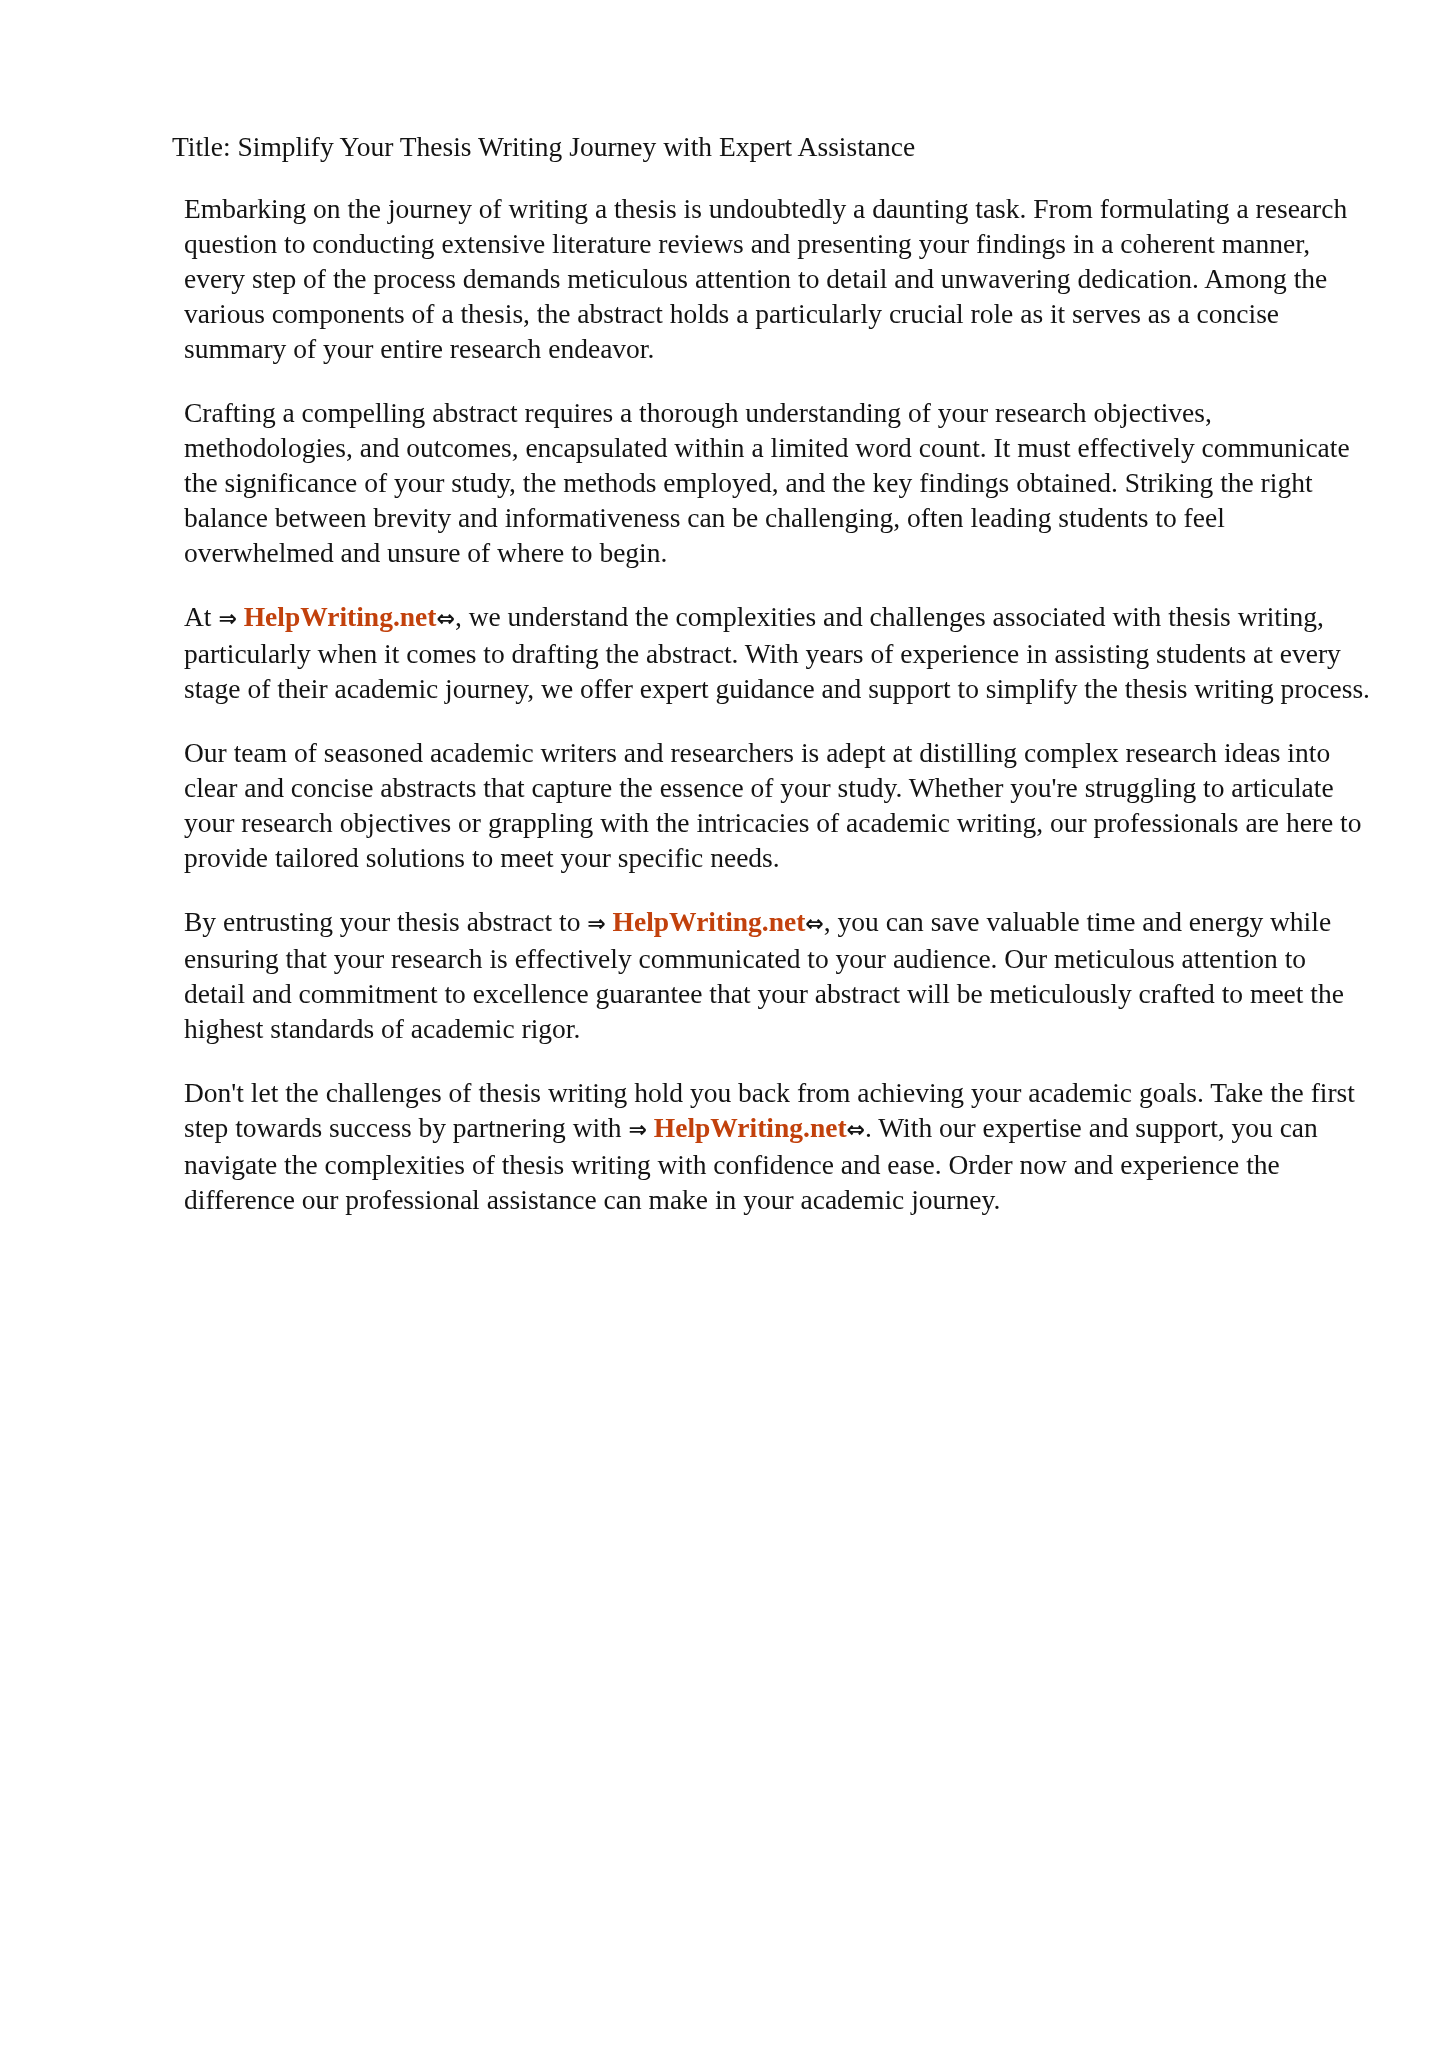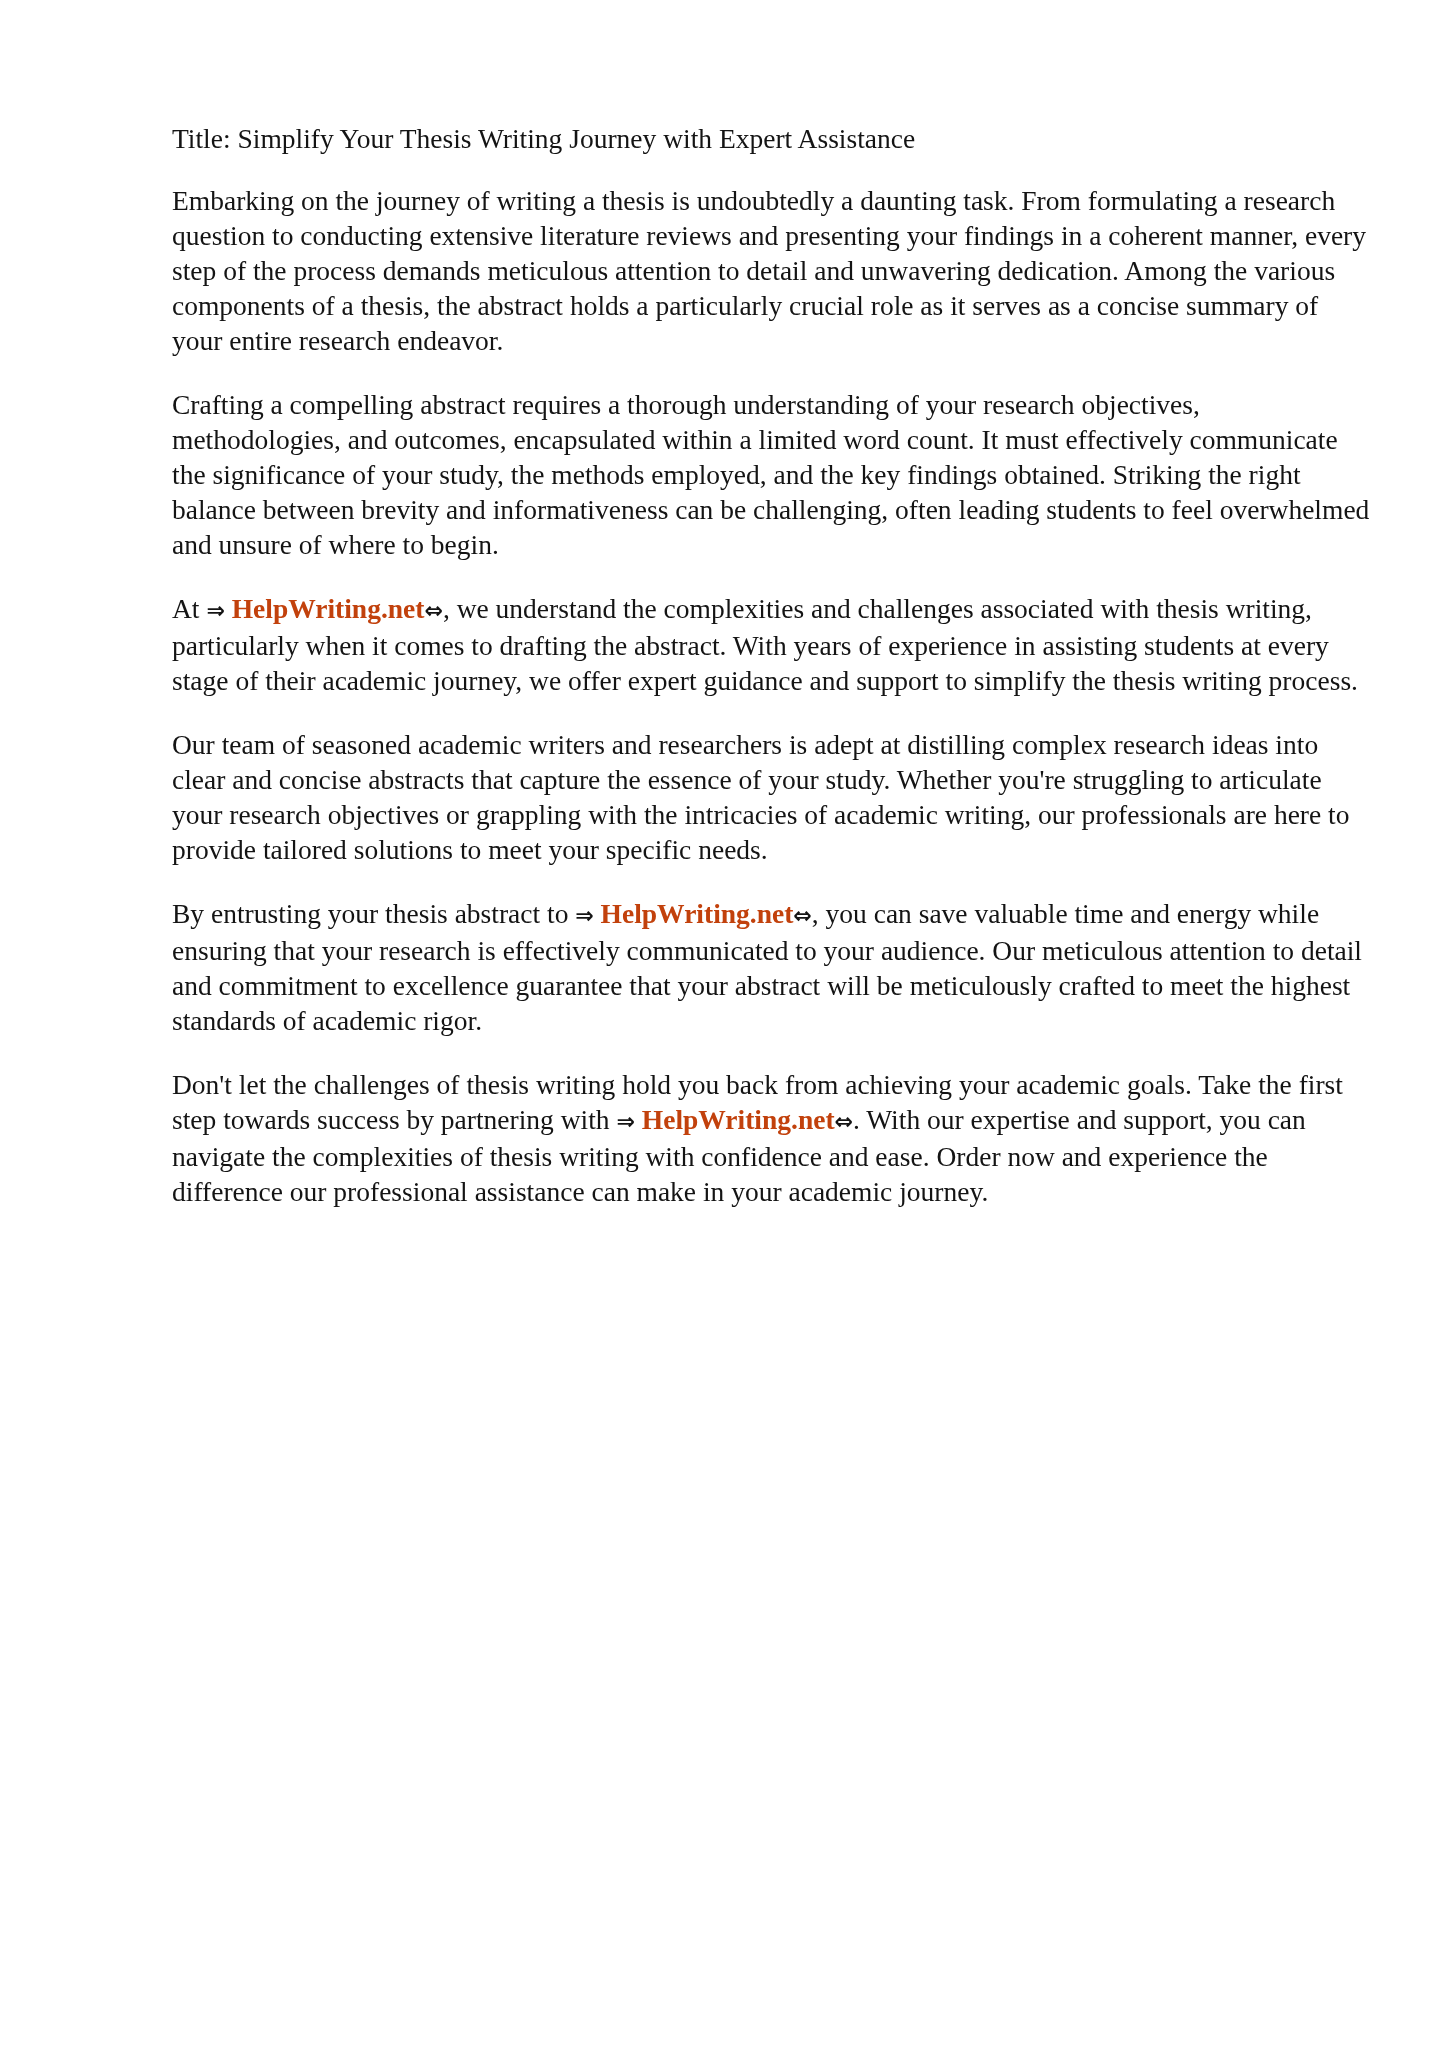--- a/index.html
+++ b/index.html
@@ -2,22 +2,22 @@
 <html><head>
 <meta charset="utf-8">
 <style>
   html, body { margin: 0; padding: 0; background: #ffffff; }
   body { width: 1447px; height: 2048px; position: relative; overflow: hidden; }
   .page {
     position: absolute; left: 172px; top: 121px; width: 1200px;
     font-family: "Liberation Serif", "DejaVu Serif", serif;
     font-size: 27.5px; line-height: 35px; color: #141414;
   }
-  .title { margin: 0 0 27px 0; font-size: 27.5px; line-height: 35px; font-weight: normal; }
-  .para { margin: 0 0 29px 0; }
+  .title { margin: 8px 0 27px 0; font-size: 27.5px; line-height: 35px; font-weight: normal; }
+  .para { margin: 0 0 29px 12px; }
   .link { color: #c2410c; font-weight: bold; text-decoration: none; }
   .arrow { font-family: "DejaVu Sans", sans-serif; font-size: 22px; font-weight: bold; color: #141414; }
 </style>
 </head>
 <body>
 
 <div class="page">
   <p class="title">Title: Simplify Your Thesis Writing Journey with Expert Assistance</p>
 
   <p class="para">Embarking on the journey of writing a thesis is undoubtedly a daunting task. From formulating a research question to conducting extensive literature reviews and presenting your findings in a coherent manner, every step of the process demands meticulous attention to detail and unwavering dedication. Among the various components of a thesis, the abstract holds a particularly crucial role as it serves as a concise summary of your entire research endeavor.</p>

